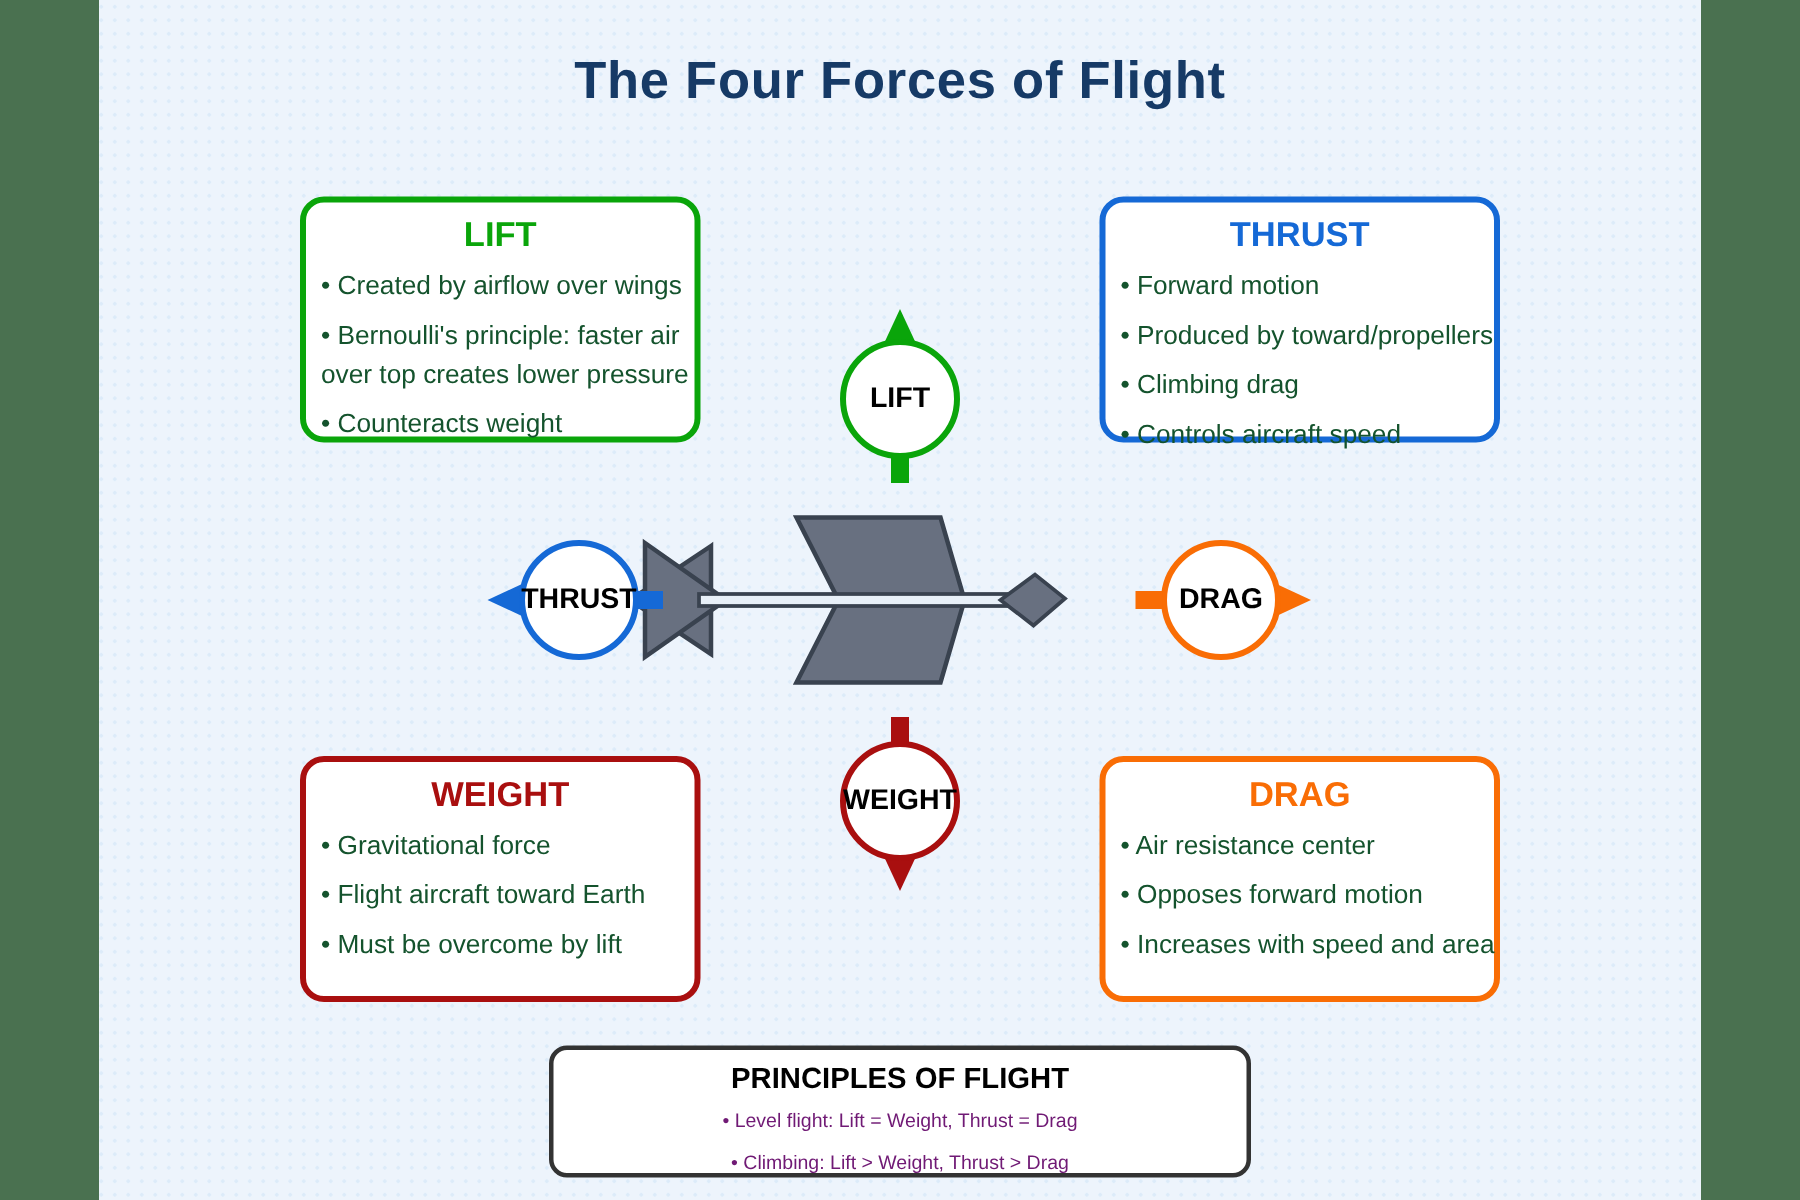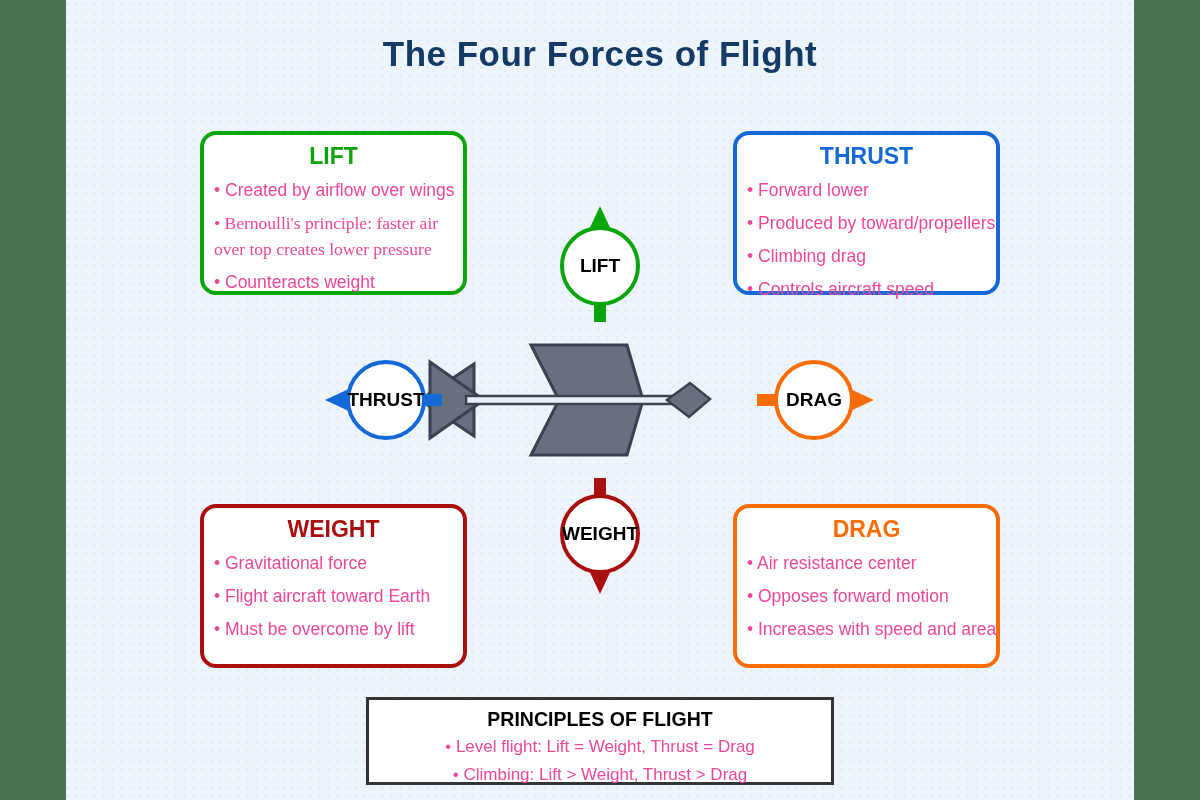--- a/index.html
+++ b/index.html
@@ -19,23 +19,23 @@
     border-radius:16px;box-sizing:border-box;}
   .force-box.lift{left:200px;top:131px;border:4px solid #0aa50a;}
   .force-box.thrust{left:733px;top:131px;border:4px solid #1569d6;}
   .force-box.weight{left:200px;top:504px;border:4px solid #a90f0f;}
   .force-box.drag{left:733px;top:504px;border:4px solid #f96d05;}
   .box-title{margin-top:8px;text-align:center;font-size:23px;font-weight:bold;line-height:27px;}
   .force-box.lift .box-title{color:#0aa50a;}
   .force-box.thrust .box-title{color:#1569d6;}
   .force-box.weight .box-title{color:#a90f0f;}
   .force-box.drag .box-title{color:#f96d05;}
-  .bullet{margin:7px 16px 0 10px;font-size:17.5px;line-height:26px;color:#ec4899;
+  .bullet{margin:7px 16px 0 10px;font-size:17.5px;line-height:26px;color:#14532d;
     white-space:nowrap;}
-  .bullet.wrap{white-space:normal;width:258px;font-family:Liberation Serif, serif;}
+  .bullet.wrap{white-space:normal;width:258px;}
 
   .force-circle{position:absolute;width:80px;height:80px;border-radius:50%;
     background:#ffffff;box-sizing:border-box;display:flex;align-items:center;
     justify-content:center;font-size:19px;font-weight:bold;color:#000;
     white-space:nowrap;z-index:3;}
   .force-circle.lift-c{left:560px;top:226px;border:4px solid #0aa50a;}
   .force-circle.thrust-c{left:346px;top:360px;border:4px solid #1569d6;}
   .force-circle.drag-c{left:774px;top:360px;border:4px solid #f96d05;}
   .force-circle.weight-c{left:560px;top:494px;border:4px solid #a90f0f;}
 
@@ -50,44 +50,44 @@
     border-bottom:13px solid transparent;border-left:28px solid #f96d05;}
   .stub{position:absolute;z-index:4;}
   .stub.lift-s{left:594px;top:304px;width:12px;height:18px;background:#0aa50a;}
   .stub.weight-s{left:594px;top:478px;width:12px;height:18px;background:#a90f0f;}
   .stub.thrust-s{left:424px;top:394px;width:18px;height:12px;background:#1569d6;}
   .stub.drag-s{left:757px;top:394px;width:18px;height:12px;background:#f96d05;}
 
   .plane{position:absolute;left:410px;top:333px;z-index:1;}
 
   .principles-box{position:absolute;left:366px;top:697px;width:468px;height:88px;
-    background:#ffffff;border:3px solid #333333;border-radius:0;
+    background:#ffffff;border:3px solid #333333;border-radius:12px;
     box-sizing:border-box;text-align:center;}
   .principles-title{margin-top:6px;font-size:19.5px;font-weight:bold;color:#000;line-height:26px;}
-  .p-bullet{margin-top:2px;font-size:17px;line-height:26px;color:#ec4899;white-space:nowrap;}
+  .p-bullet{margin-top:2px;font-size:13px;line-height:26px;color:#701a75;white-space:nowrap;}
 </style>
 </head>
 <body>
 
 <div class="canvas">
   <div class="margin-bar left"></div>
   <div class="margin-bar right"></div>
 
   <div class="page-title">The Four Forces of Flight</div>
 
   <div class="force-box lift">
     <div class="box-title">LIFT</div>
     <div class="bullet">• Created by airflow over wings</div>
     <div class="bullet wrap">• Bernoulli's principle: faster air over top creates lower pressure</div>
     <div class="bullet">• Counteracts weight</div>
   </div>
 
   <div class="force-box thrust">
     <div class="box-title">THRUST</div>
-    <div class="bullet">• Forward lower</div>
+    <div class="bullet">• Forward motion</div>
     <div class="bullet">• Produced by toward/propellers</div>
     <div class="bullet">• Climbing drag</div>
     <div class="bullet">• Controls aircraft speed</div>
   </div>
 
   <div class="force-box weight">
     <div class="box-title">WEIGHT</div>
     <div class="bullet">• Gravitational force</div>
     <div class="bullet">• Flight aircraft toward Earth</div>
     <div class="bullet">• Must be overcome by lift</div>

